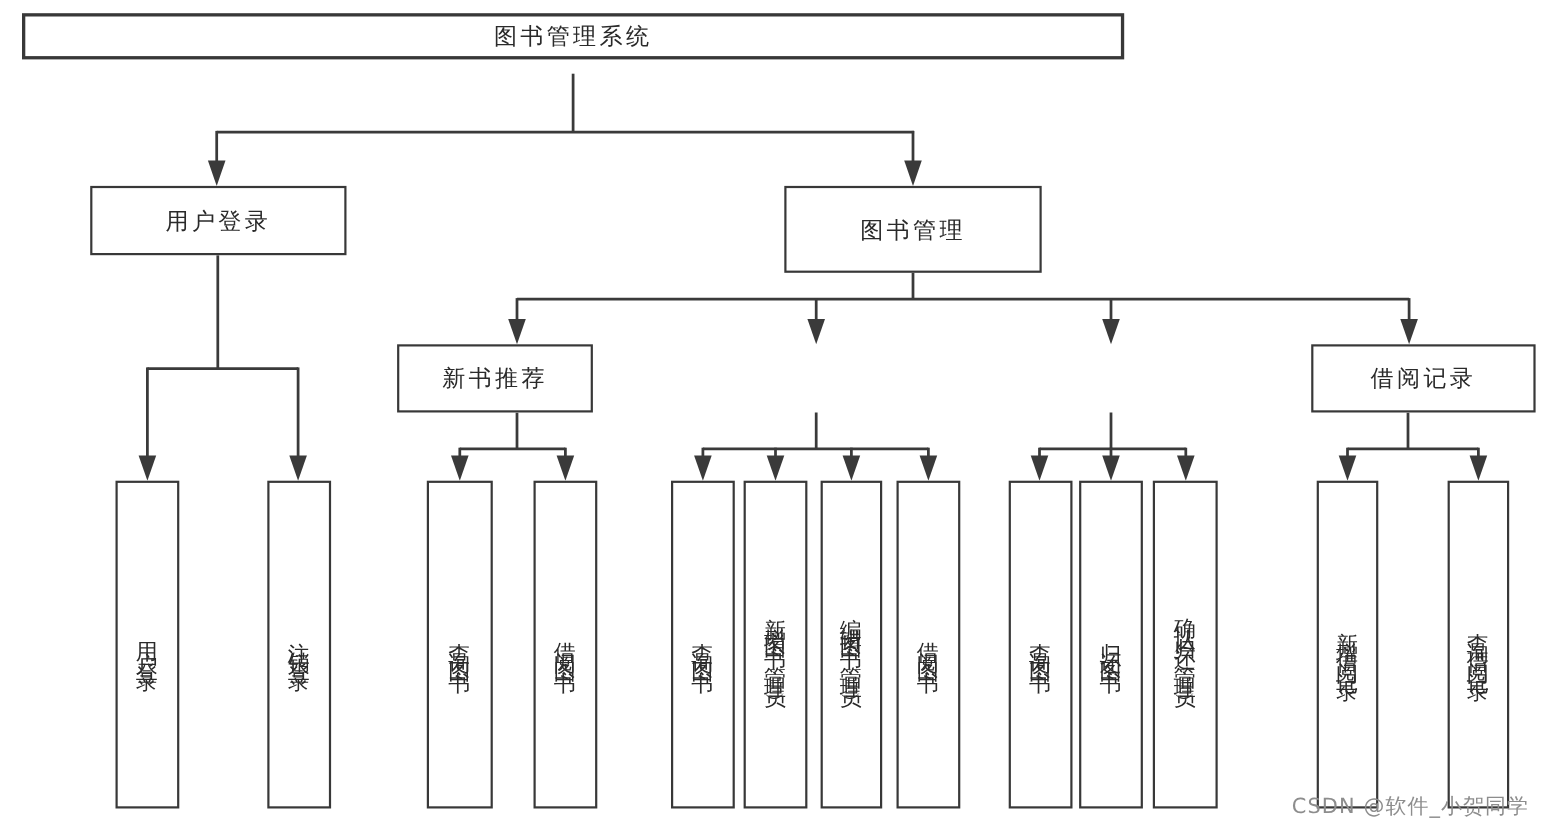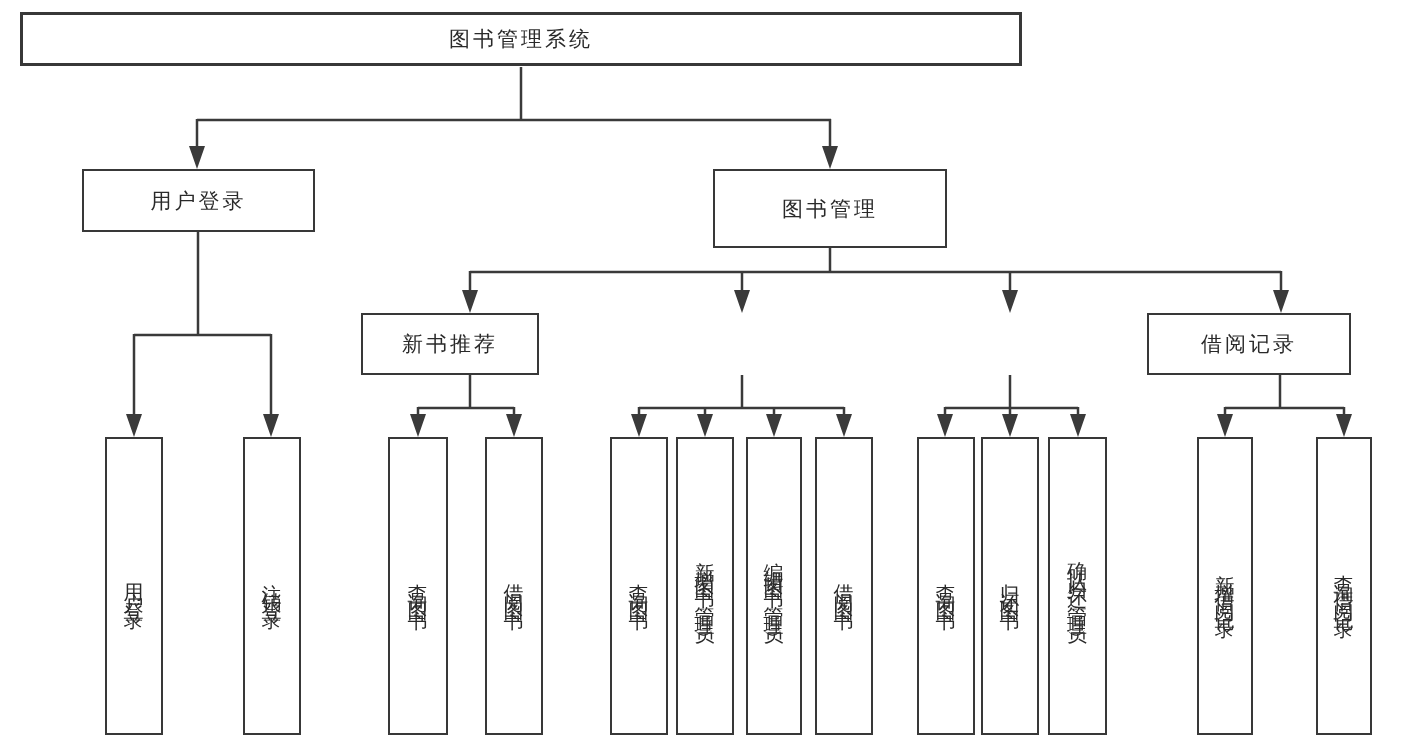--- a/index.html
+++ b/index.html
@@ -94,35 +94,35 @@
     <g>
       <line x1="1280" y1="375" x2="1280" y2="408"></line>
       <line x1="1225" y1="408" x2="1344" y2="408"></line>
       <line x1="1225" y1="407" x2="1225" y2="416"></line>
       <polygon points="1217,414 1233,414 1225,437"></polygon>
       <line x1="1344" y1="407" x2="1344" y2="416"></line>
       <polygon points="1336,414 1352,414 1344,437"></polygon>
     </g>
   </svg>
 
-  <div class="box hbox root" style="left:20px;top:12px;width:1002px;height:54px;">
+  <div class="box hbox root" style="left:20px;top:12px;width:1002px;height:42px;">
     <span>图书管理系统</span>
   </div>
 
   <div class="box hbox" style="left:82px;top:169px;width:233px;height:63px;">
     <span>用户登录</span>
   </div>
   <div class="box hbox" style="left:713px;top:169px;width:234px;height:79px;">
     <span>图书管理</span>
   </div>
 
   <div class="box hbox" style="left:361px;top:313px;width:178px;height:62px;">
     <span>新书推荐</span>
   </div>
-  <div class="box hbox" style="left:1147px;top:313px;width:204px;height:62px;">
+  <div class="box hbox" style="left:1192px;top:313px;width:204px;height:62px;">
     <span>借阅记录</span>
   </div>
 
   <div class="box vbox" style="left:105px;top:437px;width:58px;height:298px;">
     <span>用户登录</span>
   </div>
   <div class="box vbox" style="left:243px;top:437px;width:58px;height:298px;">
     <span>注销登录</span>
   </div>
 
@@ -156,14 +156,15 @@
     <span>确认归还（管理员）</span>
   </div>
 
   <div class="box vbox" style="left:1197px;top:437px;width:56px;height:298px;">
     <span>新增借阅记录</span>
   </div>
   <div class="box vbox" style="left:1316px;top:437px;width:56px;height:298px;">
     <span>查询借阅记录</span>
   </div>
 
+  <div class="watermark">CSDN @软件_小贺同学</div>
 
 </div>
 
 </body></html>

